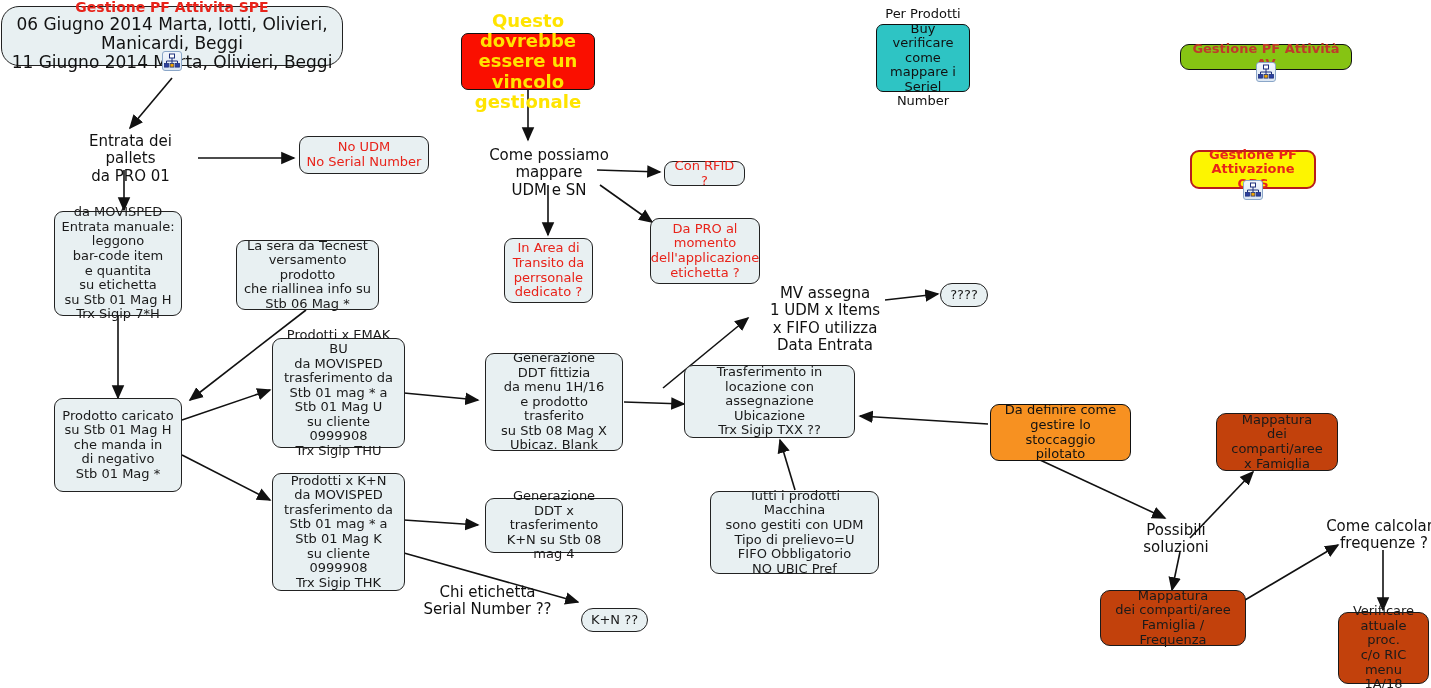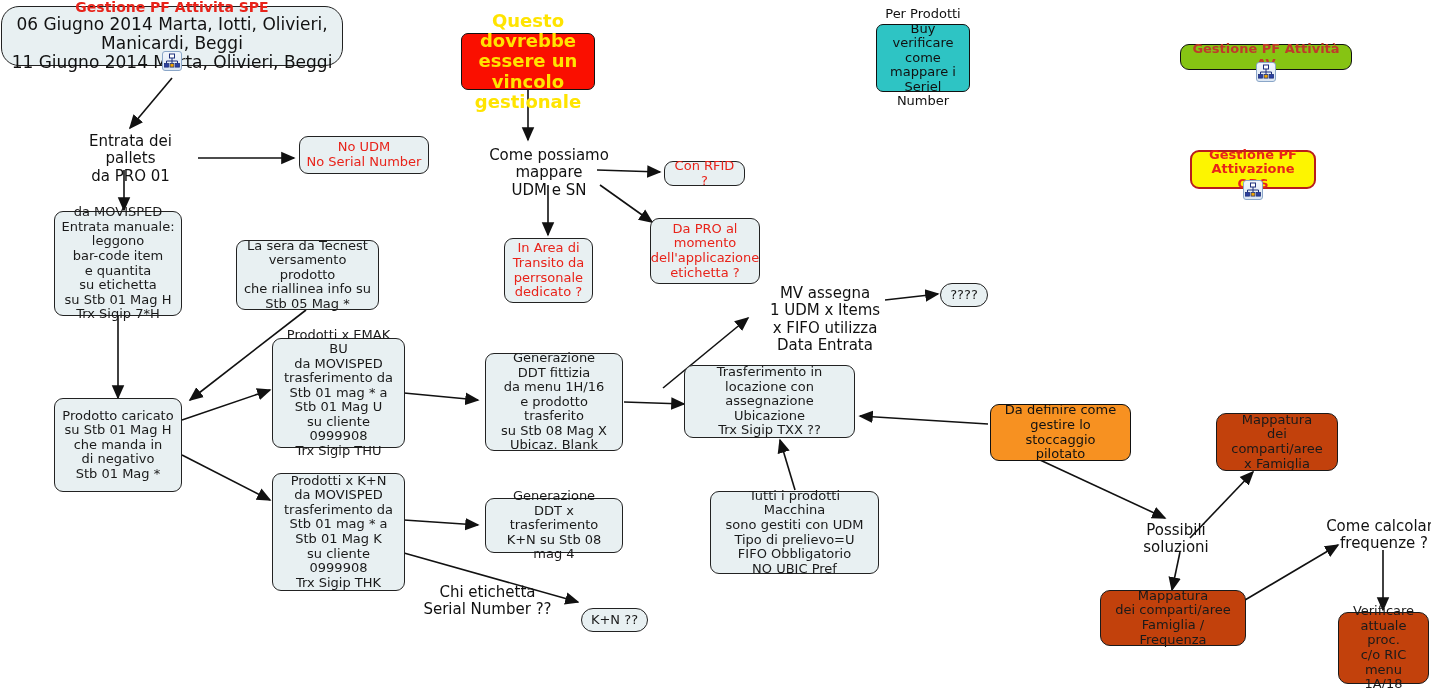--- a/index.html
+++ b/index.html
@@ -141,21 +141,21 @@
 leggono
 bar-code item
 e quantita
 su etichetta
 su Stb 01 Mag H
 Trx Sigip 7*H</div>
 
   <div class="node box" style="left:236px;top:240px;width:143px;height:70px;">La sera da Tecnest
 versamento prodotto
 che riallinea info su
-Stb 05 Mag *</div>
+Stb 06 Mag *</div>
 
   <div class="node box" style="left:54px;top:398px;width:128px;height:94px;text-align:center;">Prodotto caricato
 su Stb 01 Mag H
 che manda in
 di negativo
 Stb 01 Mag *</div>
 
   <div class="node box" style="left:272px;top:338px;width:133px;height:110px;text-align:center;">Prodotti x EMAK BU
 da MOVISPED
 trasferimento da

